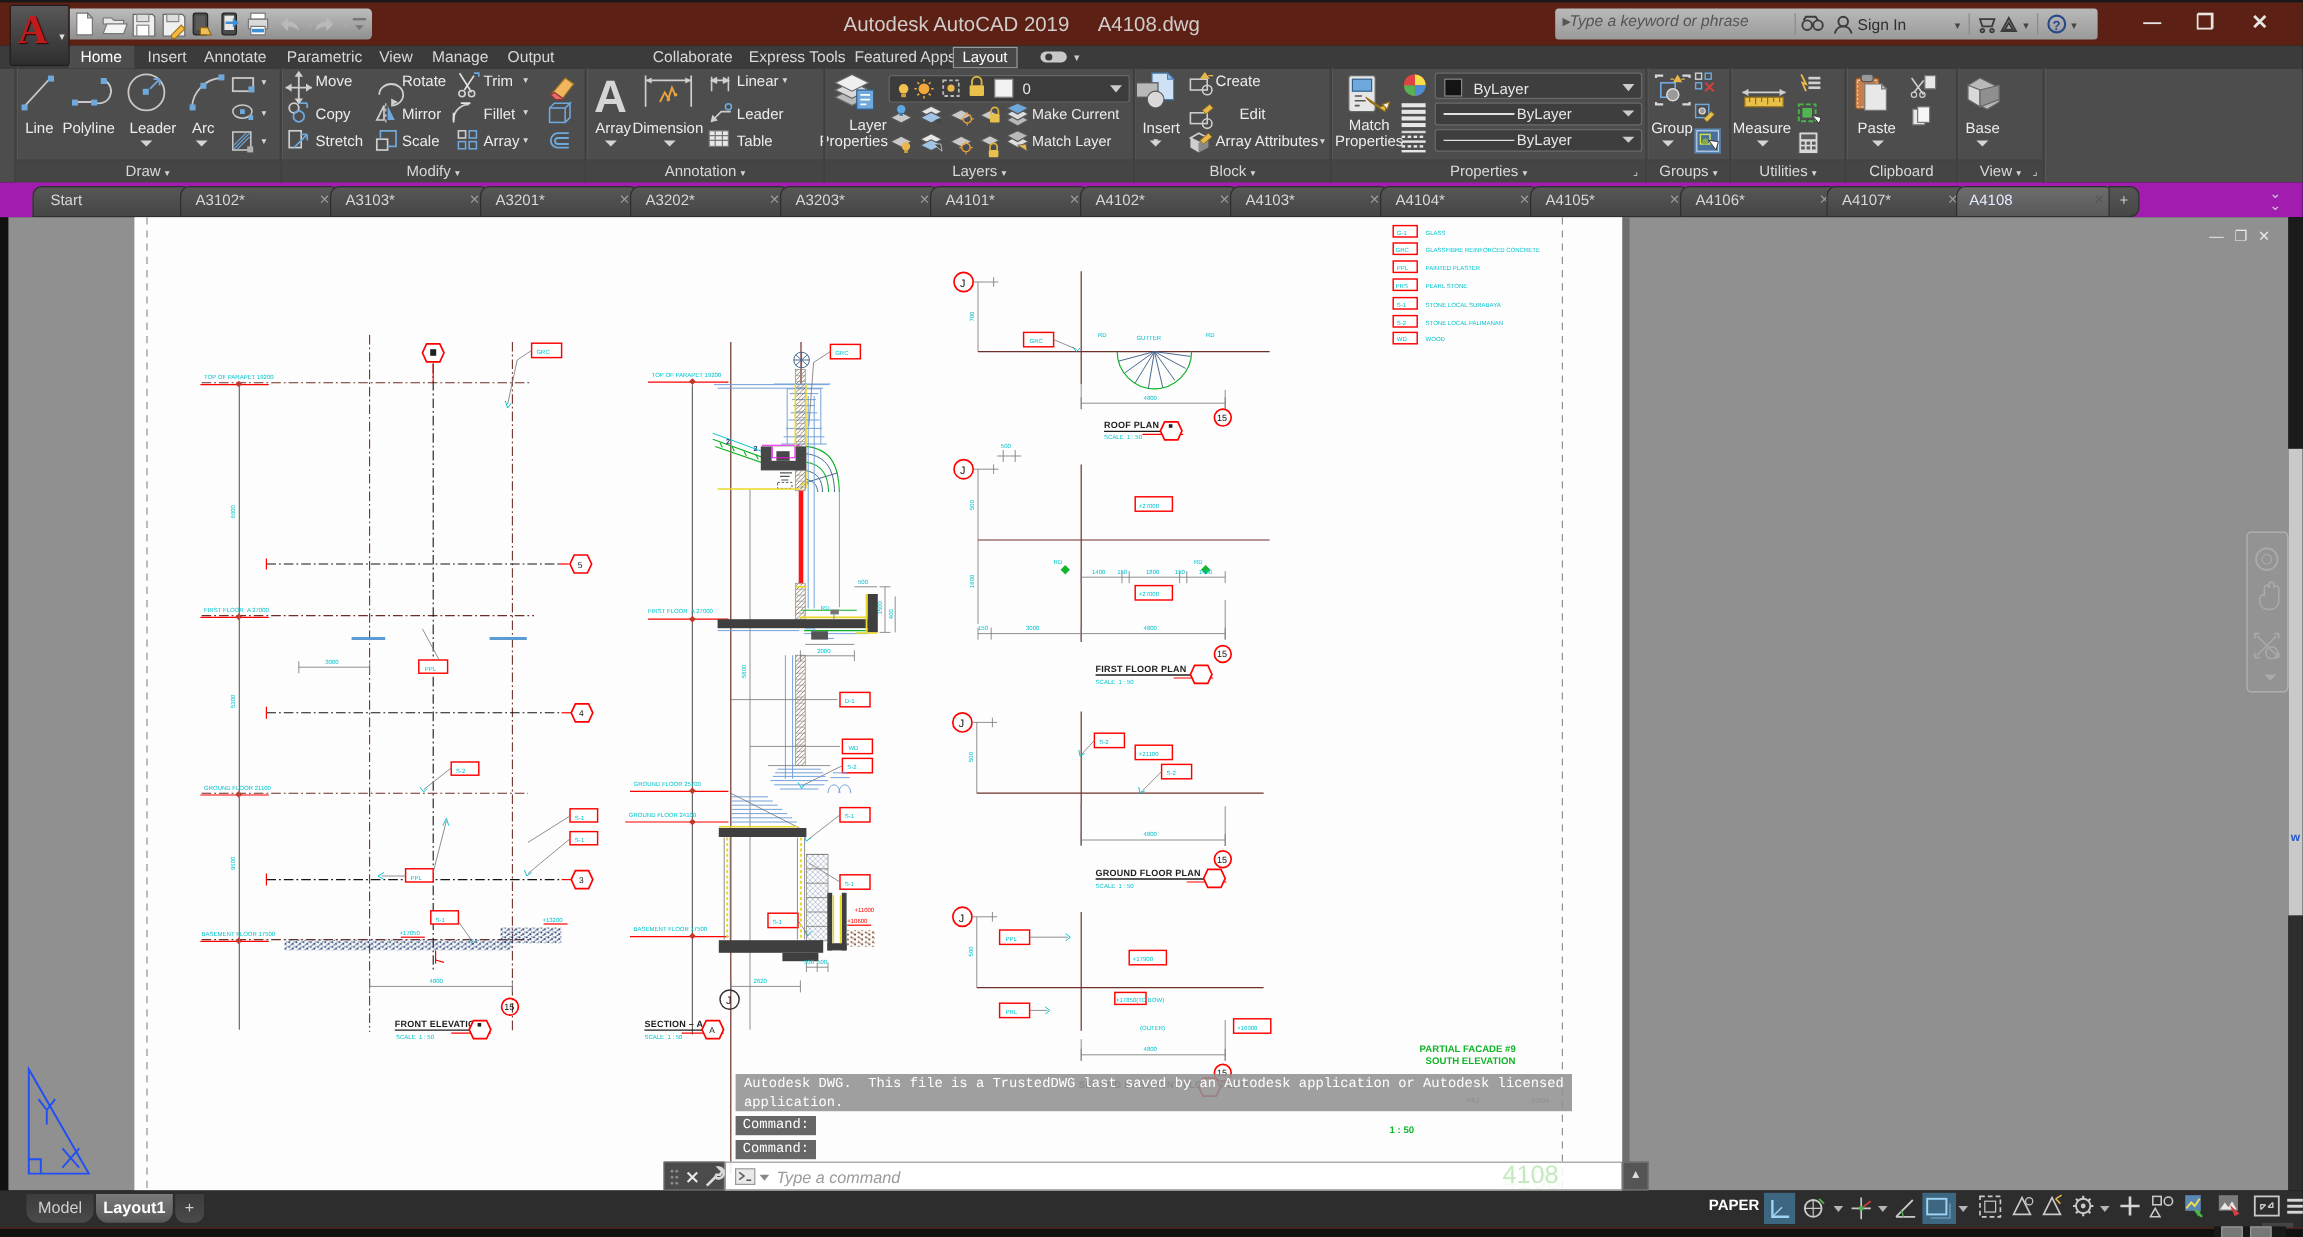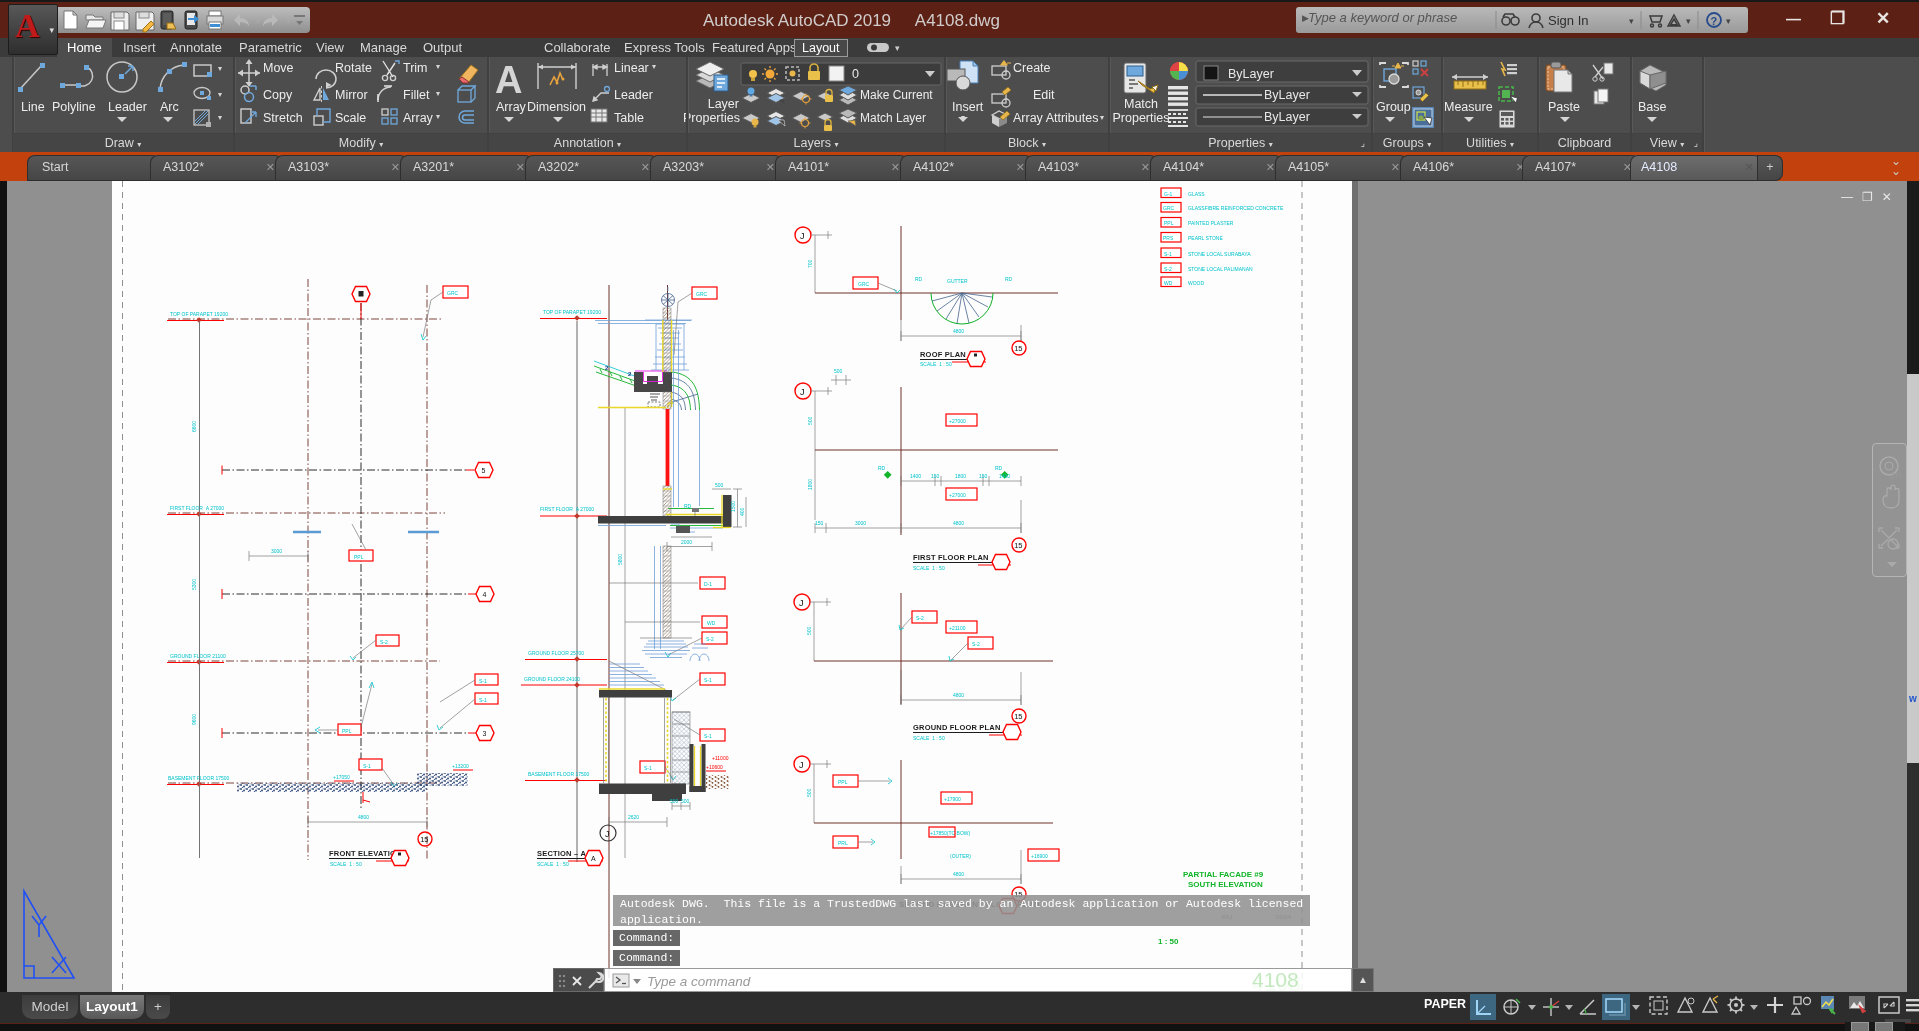--- a/index.html
+++ b/index.html
@@ -29,21 +29,21 @@
   .rtab.active{background:#4d4d4d;color:#fff;}
   .rtab.boxed{border:1px solid #9a9a9a;background:#484848;color:#fff;height:16px;line-height:16px;padding:0 7px;font-size:12.5px;top:1px;}
   
   #ribbon{left:0;top:57px;width:1919px;height:95px;background:#4d4d4d;}
   .plabel{position:absolute;top:76px;height:19px;line-height:19px;background:#454545;color:#d9d9d9;
           font-size:12.5px;text-align:center;border-top:1px solid #424242;}
   .psep{position:absolute;top:0;width:2px;height:95px;background:#404040;border-right:1px solid #585858;}
   .rlabel{position:absolute;color:#ececec;font-size:12.5px;white-space:nowrap;}
   .car{color:#d5d5d5;font-size:8px;}
   
-  #filetabs{left:0;top:152px;width:1919px;height:29px;background:#c2410c;}
+  #filetabs{left:0;top:152px;width:1919px;height:29px;background:#a21caf;}
   .ftab{position:absolute;top:3px;height:26px;line-height:24px;font-size:12.5px;color:#d8d8d8;
         background:linear-gradient(#575757,#454545);border-radius:8px 8px 0 0;text-align:left;box-shadow:inset 0 0 0 1px #2e2e2e;}
   .ftab .x{position:absolute;right:8px;top:0;color:#9a9a9a;font-size:11px;}
   .ftab.active{background:linear-gradient(#6e6e6e,#585858);color:#e6ecff;}
   
   #canvas{left:7px;top:181px;width:1900px;height:811px;background:#909090;}
   #paper{position:absolute;left:105px;top:0;width:1240px;height:811px;background:#fdfdfd;}
   #papershadow{position:absolute;left:1345px;top:0;width:6px;height:811px;background:#6f6f6f;}
   #dwgsvg{position:absolute;left:0;top:0;}
   

